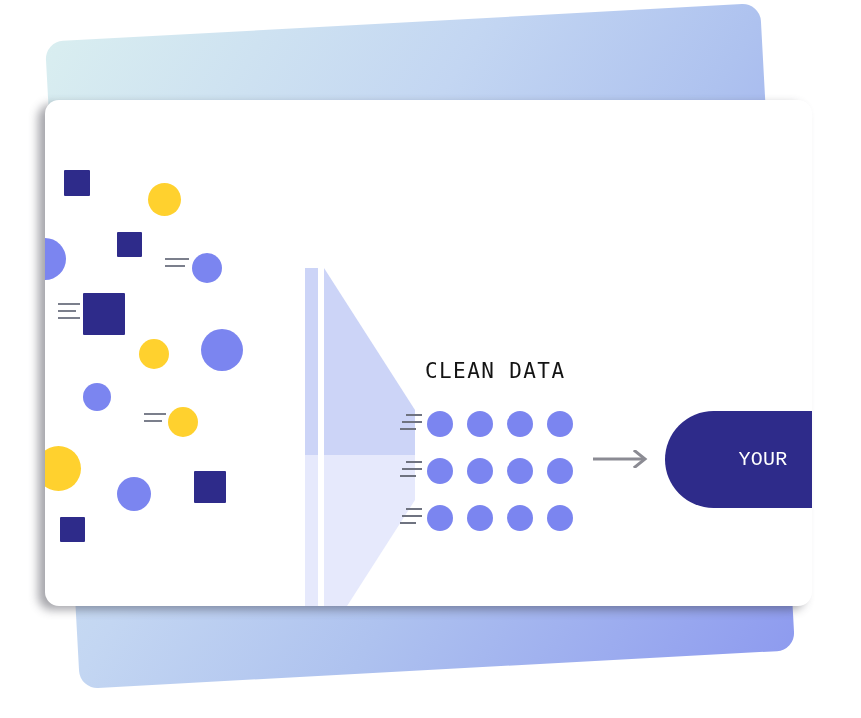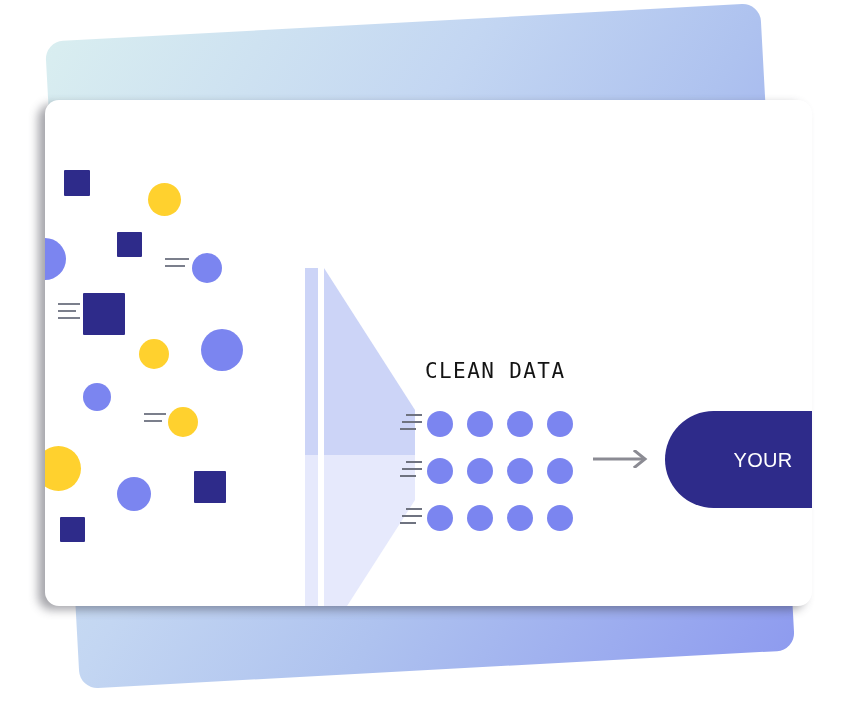--- a/index.html
+++ b/index.html
@@ -155,21 +155,21 @@
     left: 620px;
     top: 311px;
     width: 196px;
     height: 97px;
     border-radius: 49px;
     display: flex;
     flex-direction: column;
     align-items: center;
     justify-content: center;
     color: #ffffff;
-    font-family: Liberation Sans, sans-serif;
+    font-family: Liberation Mono, monospace;
     font-size: 20px;
     line-height: 26px;
     letter-spacing: 0.3px;
   }
 </style>
 </head>
 <body>
 
 <div id="stage">
 

